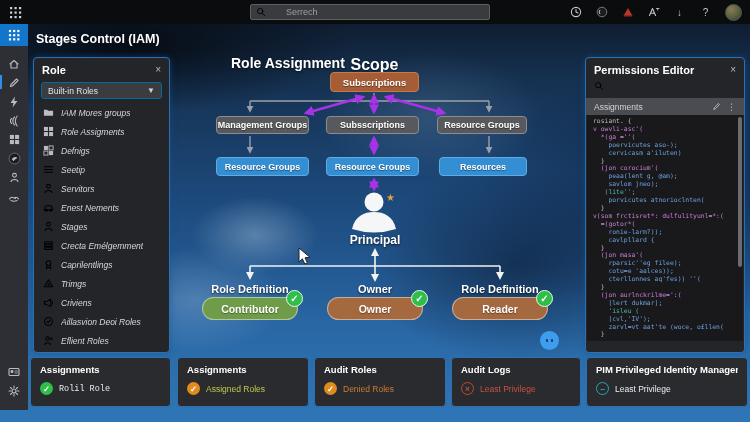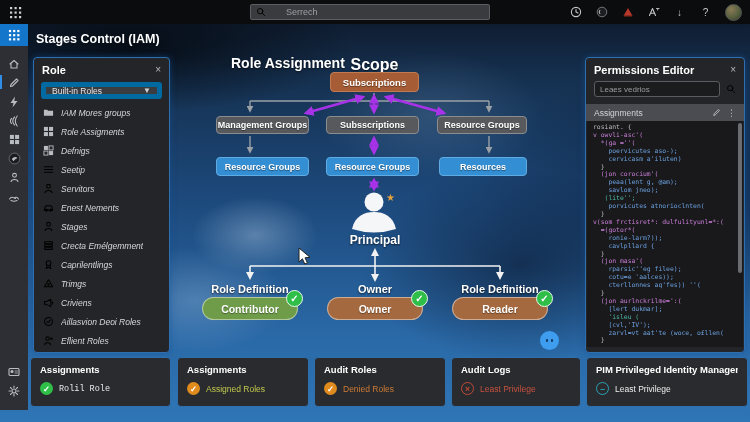--- a/index.html
+++ b/index.html
@@ -36,21 +36,21 @@
   .sb-ic.sel::before { content:""; position:absolute; left:0; top:2px; width:2px; height:14px; background:#2f8fe8; }
   .sb-gap { flex:1; }
 
   
   .panel { background:#242528; border:1px solid #2e6fb0; border-radius:4px; box-shadow:0 0 6px rgba(20,80,150,.55); z-index:5; }
   .p-head { display:flex; align-items:center; justify-content:space-between; padding:6px 8px 4px 8px; }
   .p-title { color:#fff; font-weight:bold; font-size:11px; }
   .p-close { color:#b6b8bc; font-size:10px; line-height:1; cursor:default; }
 
   #role-panel { left:33px; top:57px; width:137px; height:296px; }
-  #role-dd { margin:2px 7px 4px 7px; height:17px; background:#3a3c40; border:5px solid #0369a1; border-radius:3px;
+  #role-dd { margin:2px 7px 4px 7px; height:17px; background:#3a3c40; border:1px solid #0369a1; border-radius:3px;
     display:flex; align-items:center; justify-content:space-between; padding:0 6px; }
   #role-dd .dd-val { color:#e4e6e9; font-size:8.5px; }
   #role-dd .dd-chev { color:#cfd1d4; font-size:8px; }
   .r-item { display:flex; align-items:center; gap:7px; height:19px; padding:0 9px;font-style:italic; }
   .r-lbl { color:#d5d7da; font-size:8.5px; white-space:nowrap; overflow:hidden; }
 
   #perm-panel { left:585px; top:57px; width:160px; height:296px; }
   #pe-search-row { display:flex; align-items:center; gap:6px; padding:0 8px; margin-top:1px; }
   #pe-input { flex:1; height:16px; background:#1b1c1e; border:1px solid #5a5c61; border-radius:3px; display:flex; align-items:center; padding:0 5px; }
   #pe-input span { color:#9a9ca1; font-size:8px; }
@@ -468,23 +468,20 @@
   <svg id="cursor" class="abs" width="16" height="20" viewBox="0 0 16 20">
     <path d="M2 1 L2 15 L5.4 11.8 L7.8 17 L10.4 15.8 L8 10.8 L13 10.3 Z" fill="#fff" stroke="#222" stroke-width="1"></path>
   </svg>
 
   <div id="perm-panel" class="abs panel">
     <div class="p-head">
       <span class="p-title" style="font-size:11px;">Permissions Editor</span>
       <span class="p-close">×</span>
     </div>
     <div id="pe-search-row">
-      <div id="pe-input">
-        <span>Leaes vedrios</span>
-      </div>
       <span class="icn">
           <svg width="10" height="10" viewBox="0 0 12 12" fill="none" stroke="currentColor" stroke-width="1.1" stroke-linecap="round" stroke-linejoin="round">
             <circle cx="5" cy="5" r="3.2"></circle>
             <path d="M7.5 7.5 L10.5 10.5"></path>
           </svg>
         </span>
     </div>
     <div id="pe-section">
       <span class="sec-lbl">Assignments</span>
       <span class="sec-ic icn">

